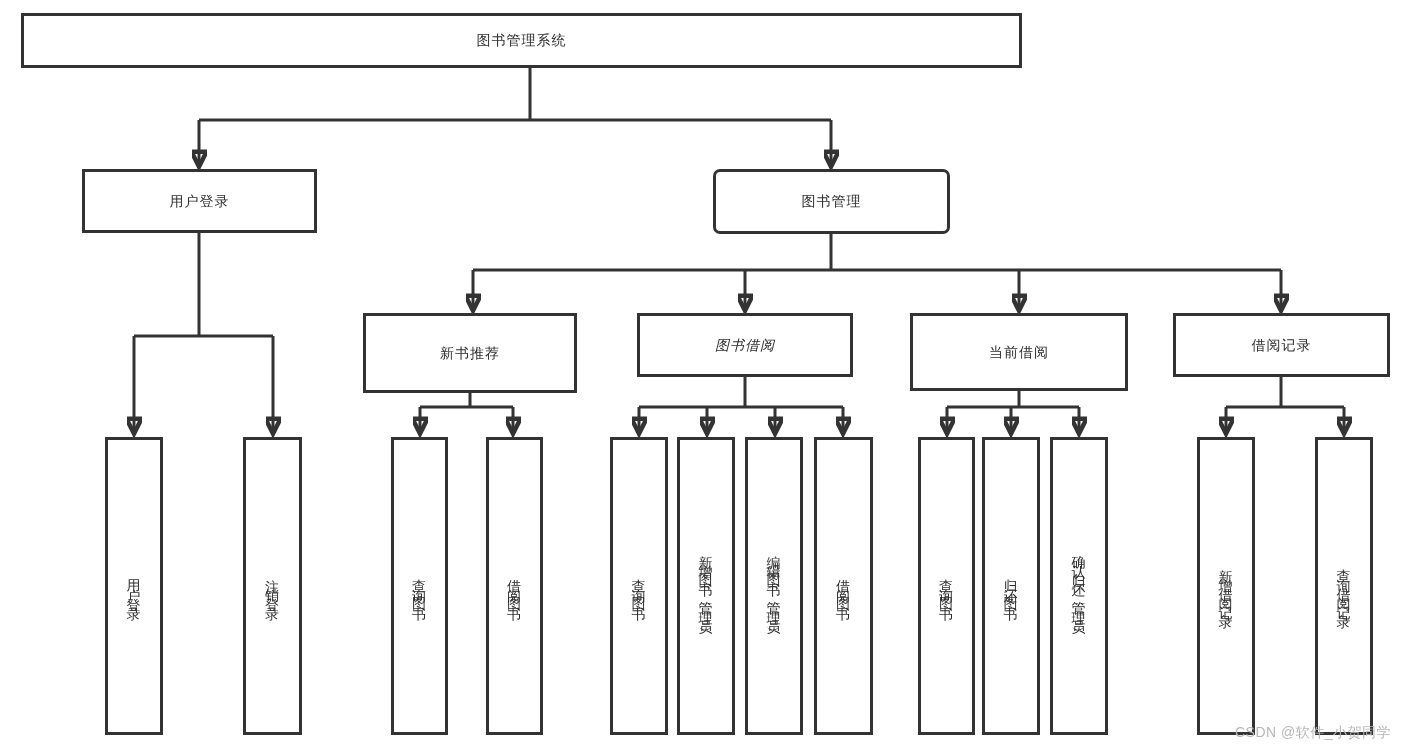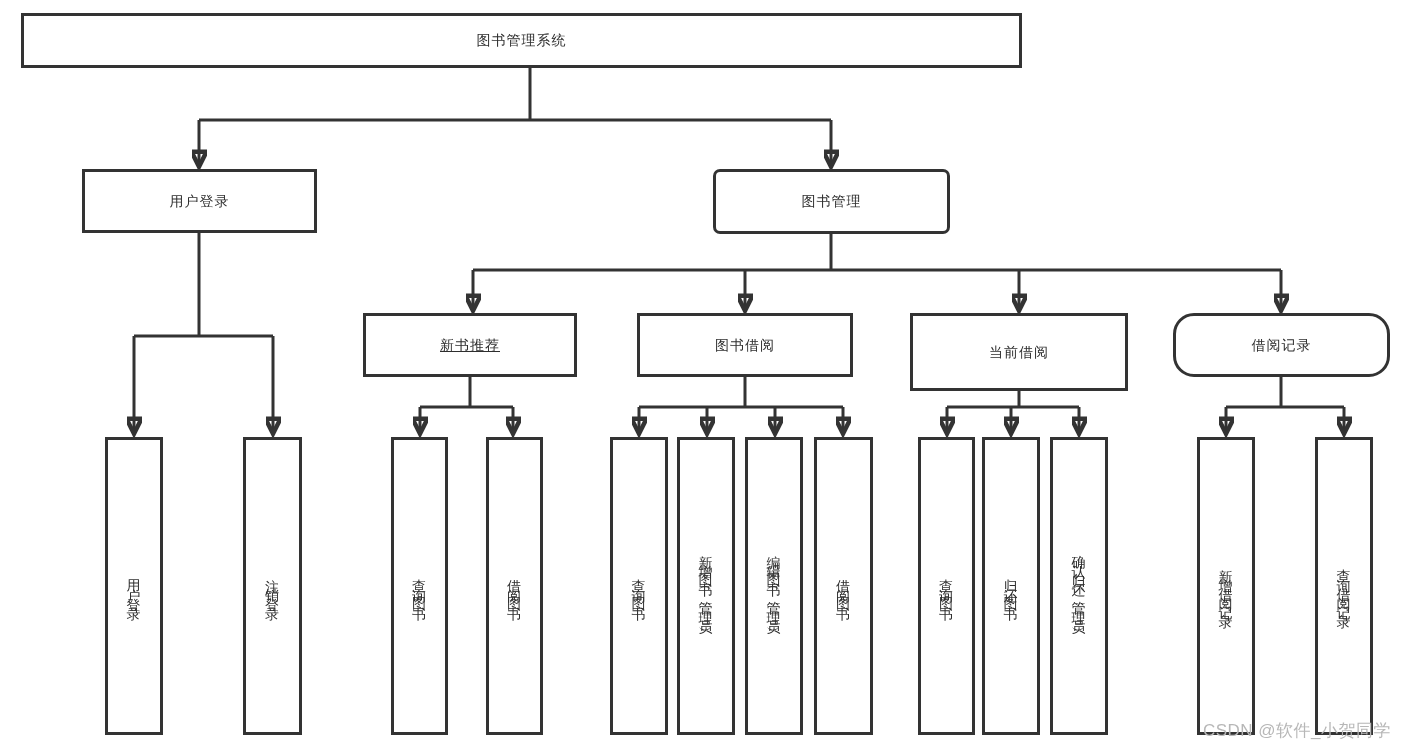--- a/index.html
+++ b/index.html
@@ -23,21 +23,21 @@
   .h-node span{white-space:nowrap;letter-spacing:1px;}
   .v-node span{
     writing-mode:vertical-lr;
     letter-spacing:0.66em;
     line-height:1;
     white-space:nowrap;
   }
   .leaf{top:437px;height:298px;}
   #watermark{
     position:absolute;right:14px;bottom:5px;
-    font-size:17px;letter-spacing:0.5px;
+    font-size:14px;letter-spacing:0.5px;
     color:var(--watermark,#b7b7b7);
     z-index:5;white-space:nowrap;
   }
 </style>
 </head>
 <body>
 
 <div id="stage">
 
   <svg id="wires" viewBox="0 0 1405 747" xmlns="http://www.w3.org/2000/svg">
@@ -85,30 +85,30 @@
     <span>图书管理系统</span>
   </div>
 
   <div class="node h-node" style="left:82px;top:169px;width:235px;height:64px;">
     <span>用户登录</span>
   </div>
   <div class="node h-node" style="left:713px;top:169px;width:237px;height:65px;border-radius:7px;">
     <span>图书管理</span>
   </div>
 
-  <div class="node h-node" style="left:363px;top:313px;width:214px;height:64px;text-decoration:underline;">
+  <div class="node h-node" style="left:363px;top:313px;width:214px;height:80px;">
     <span>新书推荐</span>
   </div>
-  <div class="node h-node" style="left:637px;top:313px;width:216px;height:64px;">
+  <div class="node h-node" style="left:637px;top:313px;width:216px;height:64px;font-style:italic;">
     <span>图书借阅</span>
   </div>
   <div class="node h-node" style="left:910px;top:313px;width:218px;height:78px;">
     <span>当前借阅</span>
   </div>
-  <div class="node h-node" style="left:1173px;top:313px;width:217px;height:64px;border-radius:21px;">
+  <div class="node h-node" style="left:1173px;top:313px;width:217px;height:64px;">
     <span>借阅记录</span>
   </div>
 
   <div class="node v-node leaf" style="left:105px;width:58px;">
     <span>用户登录</span>
   </div>
   <div class="node v-node leaf" style="left:243px;width:59px;">
     <span>注销登录</span>
   </div>
 

